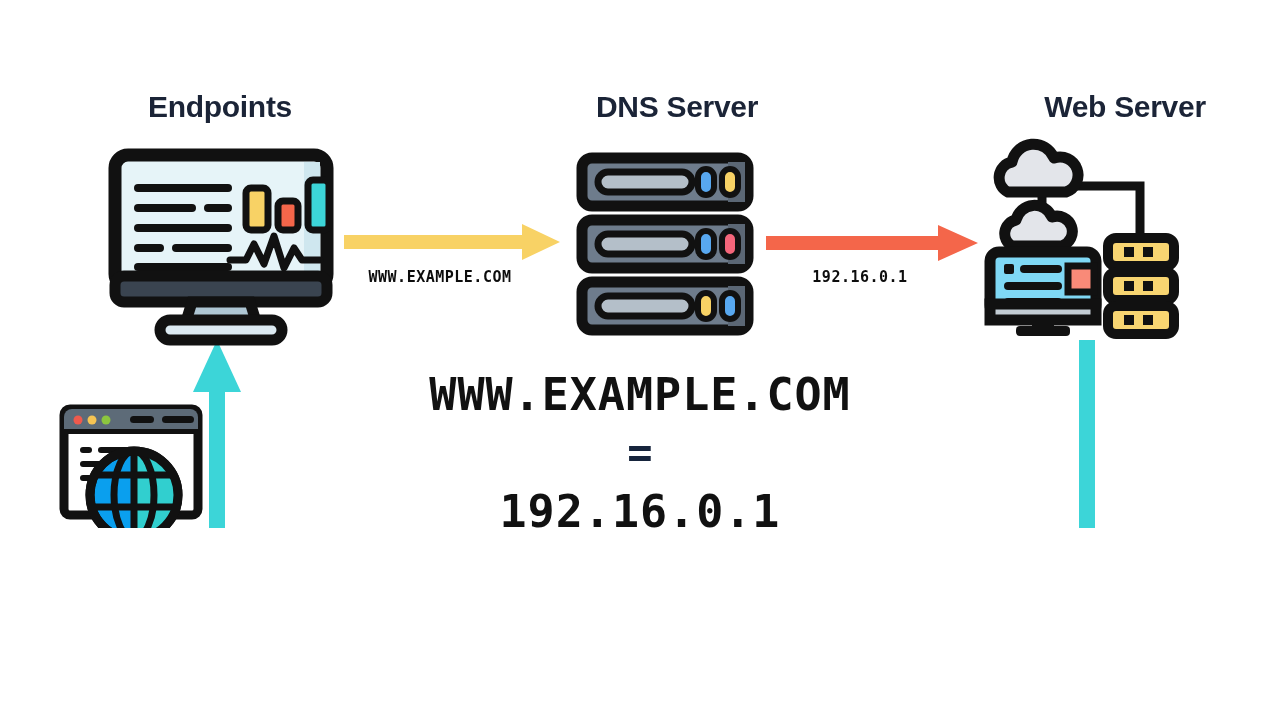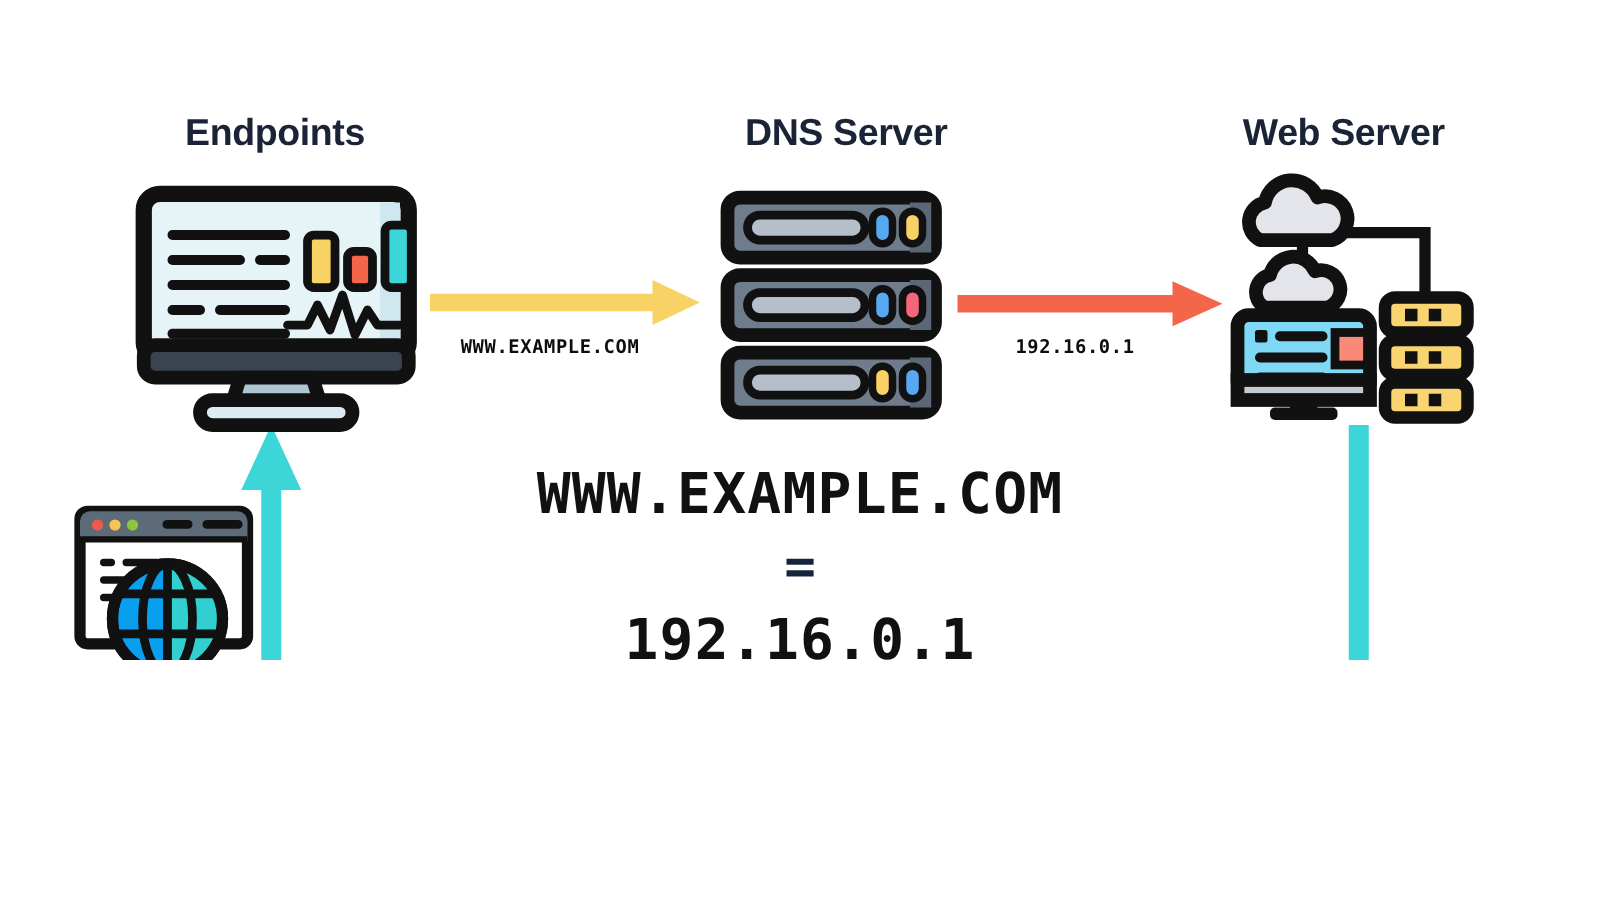--- a/index.html
+++ b/index.html
@@ -65,21 +65,21 @@
 </style>
 </head>
 <body>
 
 <div id="stage">
 
   <div class="node-title" style="left:220px; top:90px;">Endpoints</div>
 
   <div class="node-title" style="left:677px; top:90px;">DNS Server</div>
 
-  <div class="node-title" style="left:1075px; top:90px;">Web Server</div>
+  <div class="node-title" style="left:1125px; top:90px;">Web Server</div>
 
   <div class="icon-wrap" style="left:195px; top:340px;">
     <svg width="910" height="275" viewBox="0 0 910 275">
 
       <path d="M892 0 L892 260" stroke="#3cd5d8" stroke-width="16" fill="none"></path>
 
       <path d="M900 262 L22 262" stroke="#3cd5d8" stroke-width="16" fill="none"></path>
 
       <path d="M22 270 L22 50" stroke="#3cd5d8" stroke-width="16" fill="none"></path>
 

